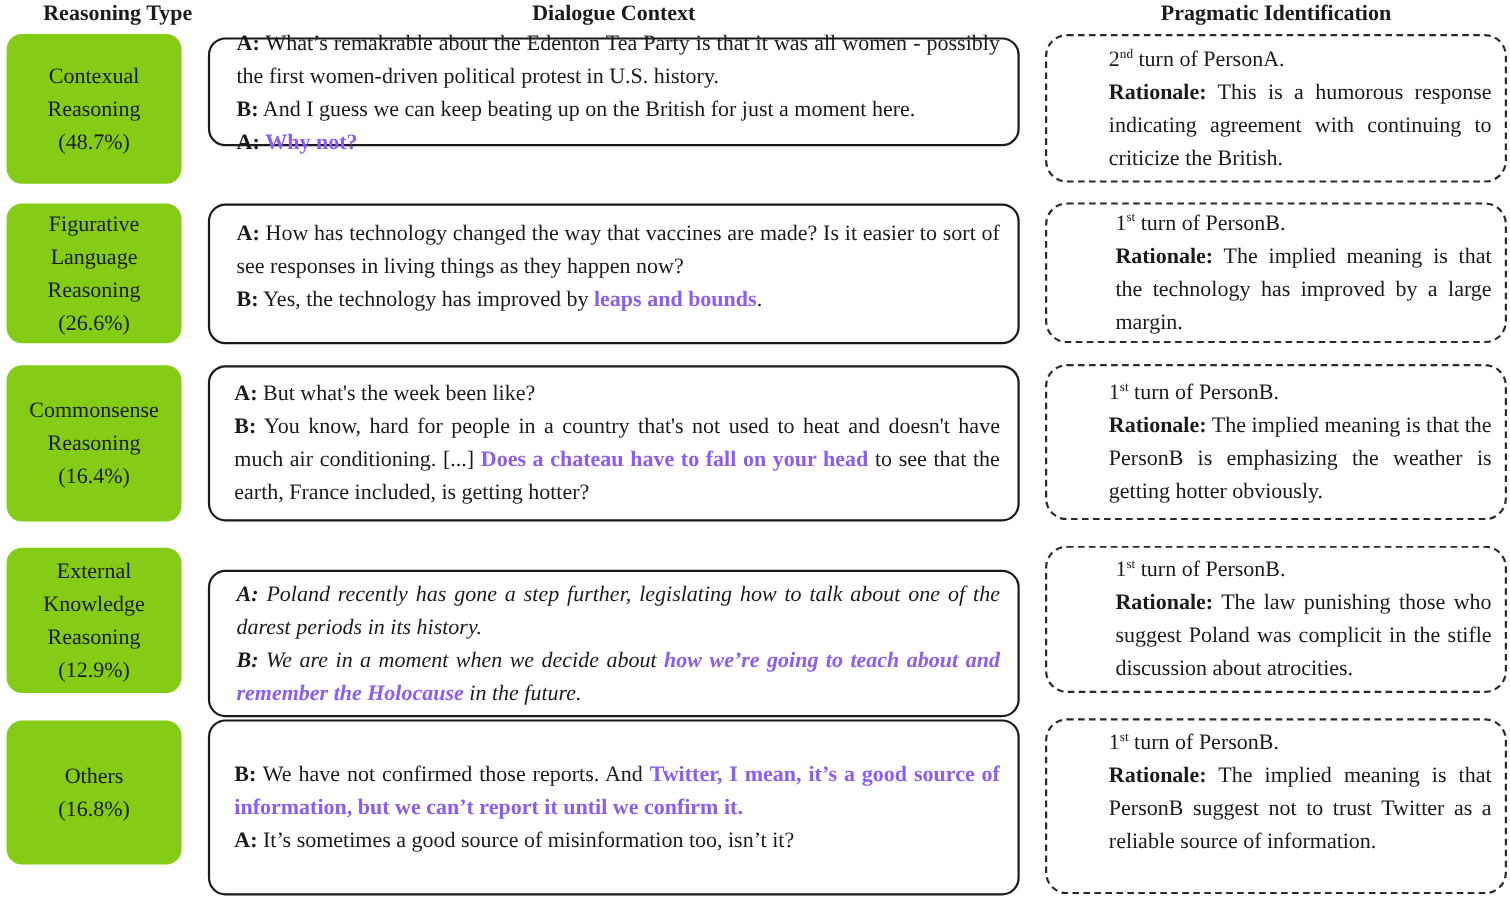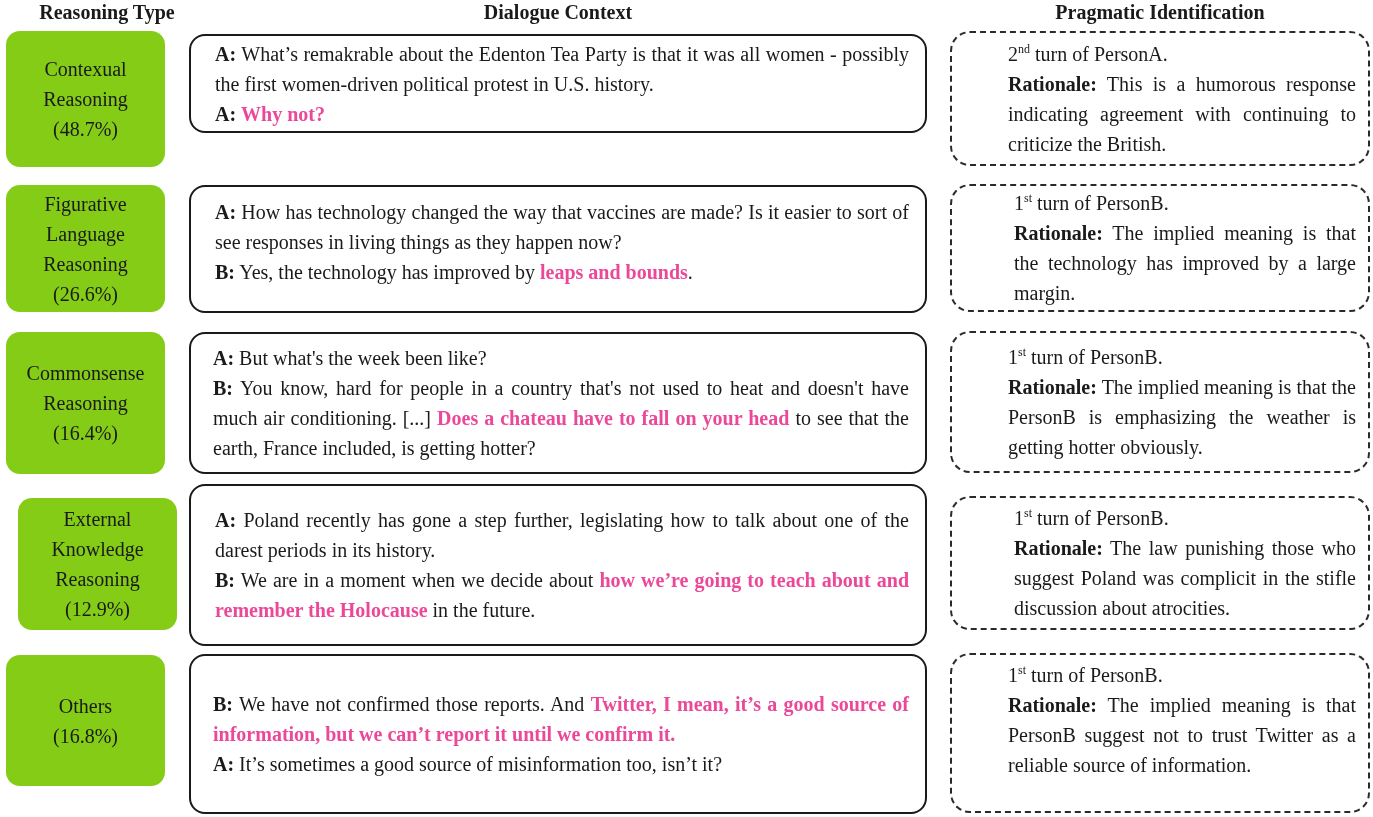--- a/index.html
+++ b/index.html
@@ -25,21 +25,21 @@
     border: 2px solid #1a1a1a; border-radius: 16px;
     box-sizing: border-box;
     padding: 6px 16px 6px 24px;
     font-size: 20px; line-height: 30px;
     text-align: justify;
     display: flex; align-items: center;
   }
   .dlg-box .content { width: 100%; }
   .dlg-box .line { display: block; }
   .spk { font-weight: bold; }
-  .hl { color: #ec4899; font-weight: bold; }
+  .hl { color: #8b5cf6; font-weight: bold; }
   .prag-box {
     position: absolute; left: 950px; width: 420px;
     border: 2px dashed #2a2a2a; border-radius: 20px;
     box-sizing: border-box;
     padding: 4px 12px 4px 12px;
     font-size: 20px; line-height: 30px;
     text-align: justify;
     display: flex; align-items: center;
   }
   .prag-box .content { width: 100%; margin-left: 44px; }
@@ -57,20 +57,21 @@
 <div class="type-box" style="top:31px;height:136px;">
   <div class="inner">
     <span>Contexual</span>
     <span>Reasoning</span>
     <span>(48.7%)</span>
   </div>
 </div>
 <div class="dlg-box" style="top:34px;height:99px;">
   <div class="content">
     <span class="line"><span class="spk">A:</span><span> What’s remakrable about the Edenton Tea Party is that it was all women - possibly the first women-driven political protest in U.S. history.</span></span>
+    <span class="line"><span class="spk">B:</span><span> And I guess we can keep beating up on the British for just a moment here.</span></span>
     <span class="line"><span class="spk">A:</span><span> </span><span class="hl">Why not?</span></span>
   </div>
 </div>
 <div class="prag-box" style="top:31px;height:135px;">
   <div class="content">
     <span class="turn"><span>2</span><sup>nd</sup><span> turn of PersonA.</span></span>
     <span class="rat-label">Rationale:</span><span> This is a humorous response indicating agreement with continuing to criticize the British.</span>
   </div>
 </div>
 
@@ -108,29 +109,29 @@
     <span class="line"><span class="spk">B:</span><span> You know, hard for people in a country that's not used to heat and doesn't have much air conditioning. [...] </span><span class="hl">Does a chateau have to fall on your head</span><span> to see that the earth, France included, is getting hotter?</span></span>
   </div>
 </div>
 <div class="prag-box" style="top:331px;height:142px;">
   <div class="content">
     <span class="turn"><span>1</span><sup>st</sup><span> turn of PersonB.</span></span>
     <span class="rat-label">Rationale:</span><span> The implied meaning is that the PersonB is emphasizing the weather is getting hotter obviously.</span>
   </div>
 </div>
 
-<div class="type-box" style="top:498px;height:132px;margin-left:12px;">
+<div class="type-box" style="top:498px;height:132px;">
   <div class="inner">
     <span>External</span>
     <span>Knowledge</span>
     <span>Reasoning</span>
     <span>(12.9%)</span>
   </div>
 </div>
-<div class="dlg-box" style="top:484px;height:162px;">
+<div class="dlg-box" style="top:518px;height:134px;font-style:italic;">
   <div class="content">
     <span class="line"><span class="spk">A:</span><span>  Poland recently has gone a step further, legislating how to talk about one of the darest periods in its history.</span></span>
     <span class="line"><span class="spk">B:</span><span>  We are in a moment when we decide about </span><span class="hl">how we’re going to teach about and remember the Holocause</span><span> in the future.</span></span>
   </div>
 </div>
 <div class="prag-box" style="top:496px;height:134px;padding-left:18px;">
   <div class="content">
     <span class="turn"><span>1</span><sup>st</sup><span> turn of PersonB.</span></span>
     <span class="rat-label">Rationale:</span><span> The law punishing those who suggest Poland was complicit in the stifle discussion about atrocities.</span>
   </div>

